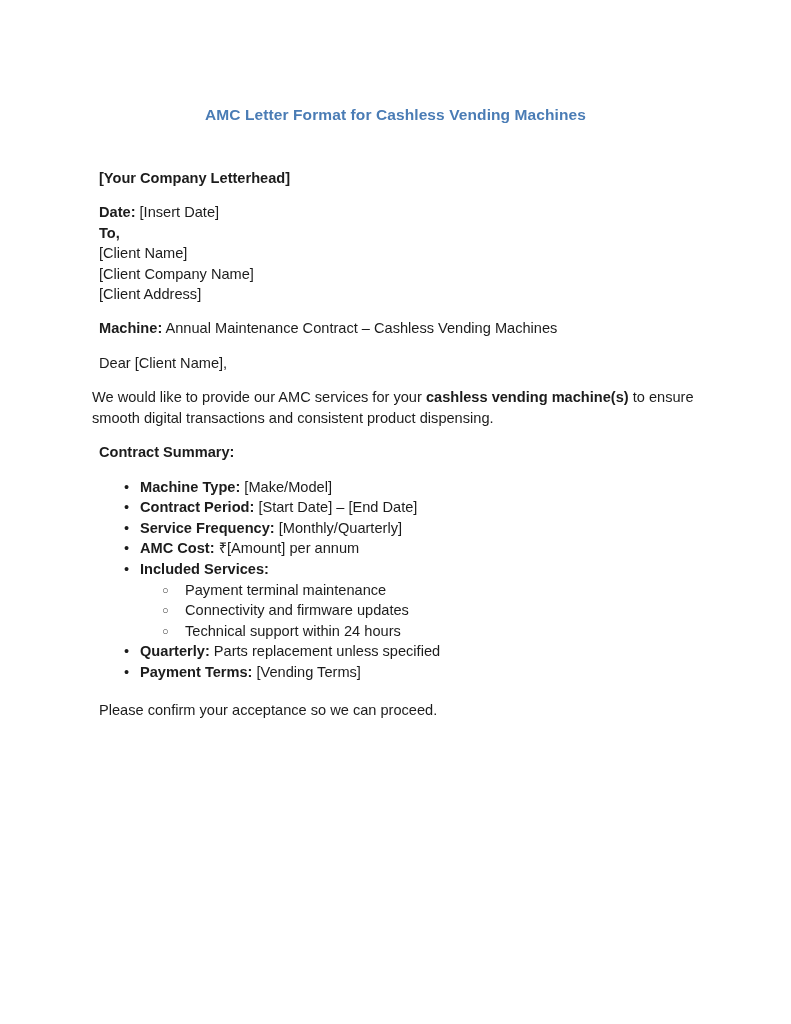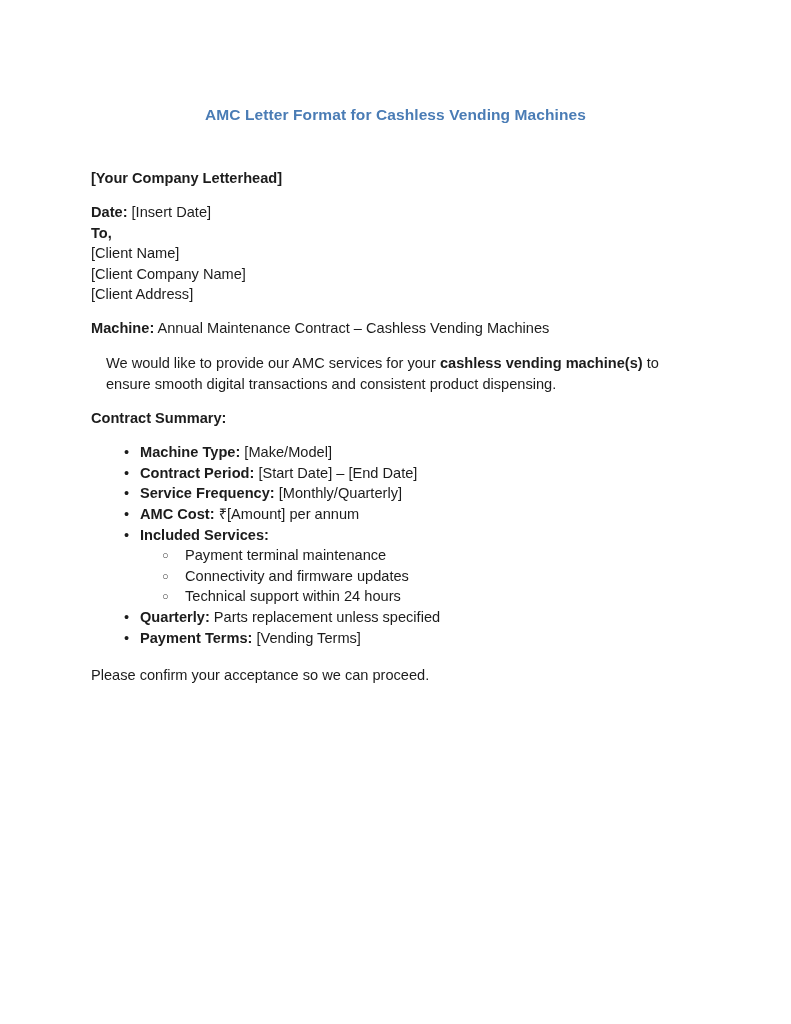--- a/index.html
+++ b/index.html
@@ -36,30 +36,30 @@
   .body-area {
     position: absolute;
     top: 168px;
     left: 91px;
     width: 610px;
     font-size: 14.6px;
     line-height: 20.4px;
     color: #1c1c1c;
   }
   .blk {
-    margin: 0 0 14px 0;
+    margin: 0 0 14px 8px;
   }
   .line {
     white-space: nowrap;
   }
   b, .b {
     font-weight: bold;
   }
   .para {
-    margin: 0 0 13px 15px;
+    margin: 0 0 13px 1px;
     line-height: 21px;
   }
   .spacer-md { height: 17px; }
 
   ul.bullets {
     list-style: none;
     margin: 0;
     padding: 0;
   }
   ul.bullets > li {
@@ -116,20 +116,23 @@
       <div class="line b">To,</div>
       <div class="line">[Client Name]</div>
       <div class="line">[Client Company Name]</div>
       <div class="line">[Client Address]</div>
     </div>
 
     <div class="blk">
       <div class="line"><span class="b">Machine:</span> <span>Annual Maintenance Contract – Cashless Vending Machines</span></div>
     </div>
 
+    <div class="blk">
+      <div class="line">Dear [Client Name],</div>
+    </div>
 
     <div class="para"><span>We would like to provide our AMC services for your </span><span class="b">cashless vending machine(s)</span><span> to ensure smooth digital transactions and consistent product dispensing.</span></div>
 
     <div class="blk">
       <div class="line b">Contract Summary:</div>
     </div>
 
     <ul class="bullets">
       <li>
         <span class="marker">•</span>

